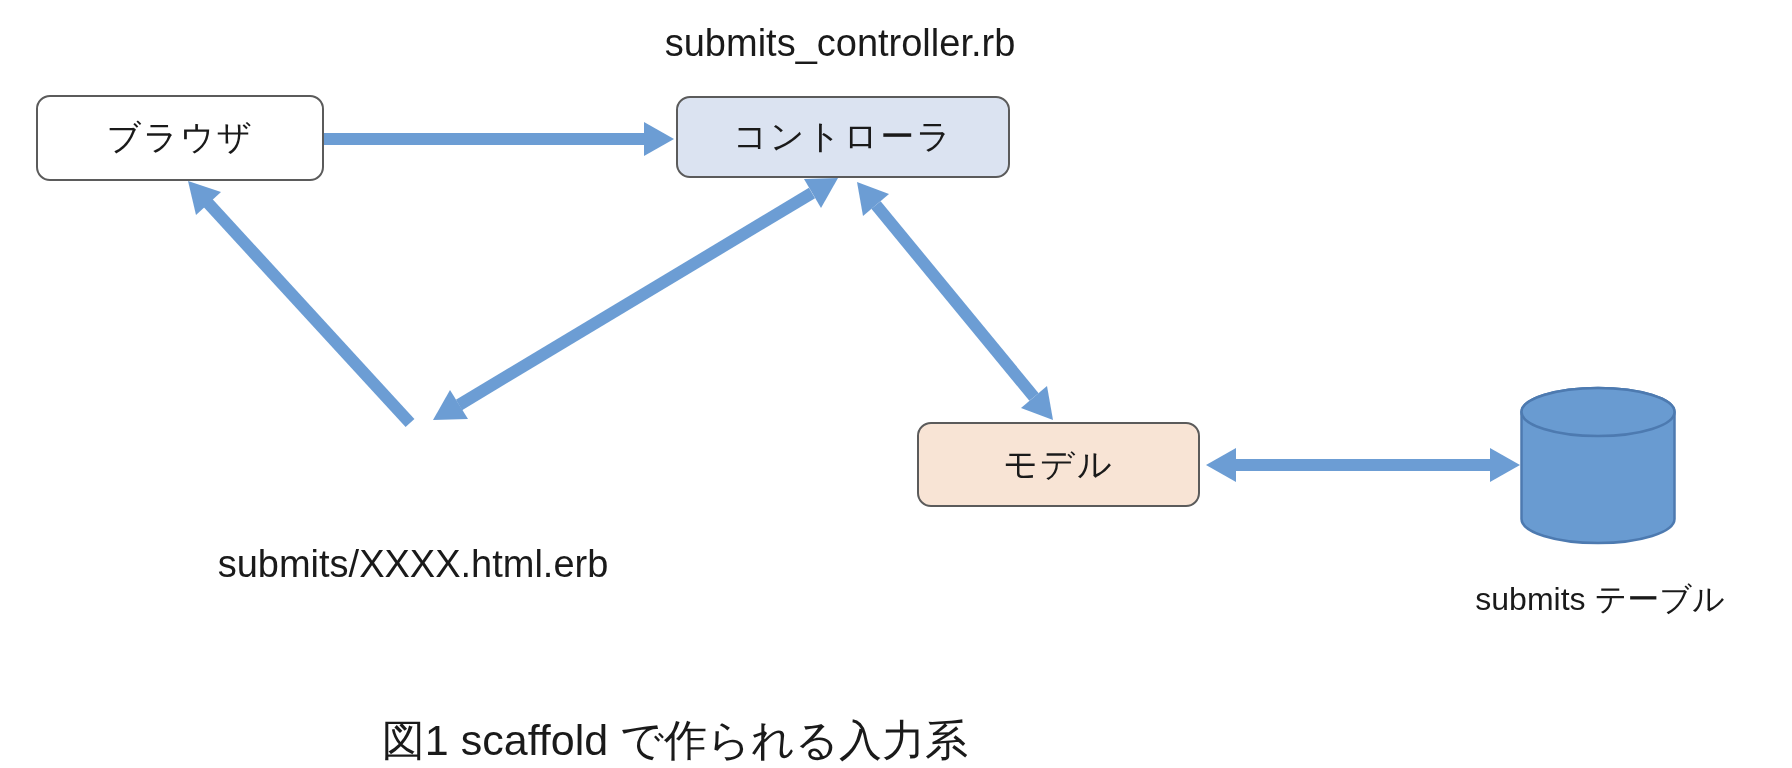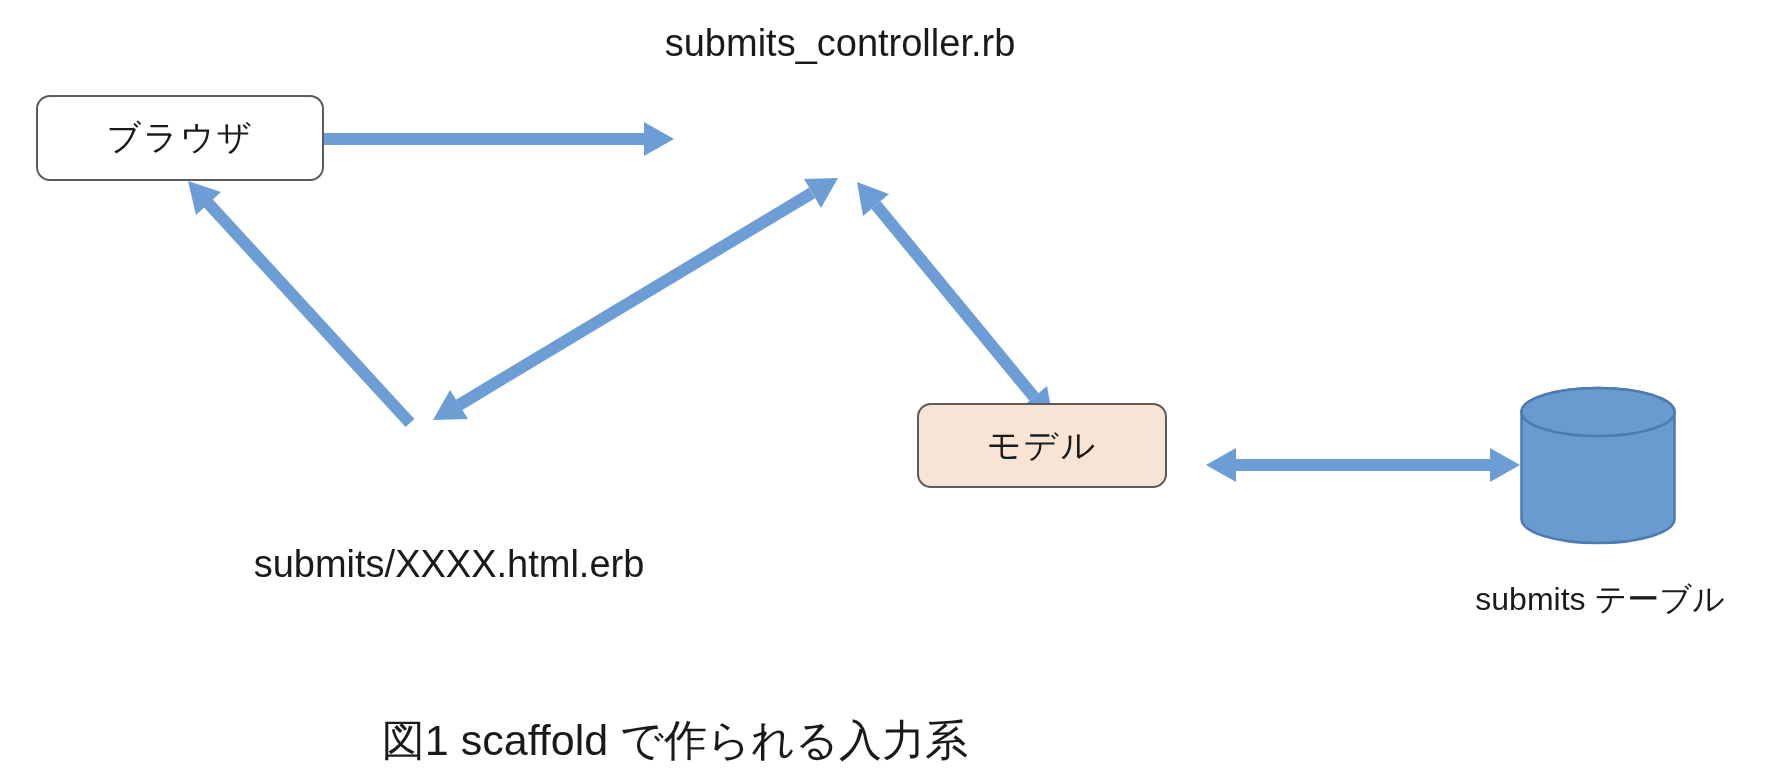--- a/index.html
+++ b/index.html
@@ -44,30 +44,30 @@
     display: flex;
     align-items: center;
     justify-content: center;
     font-size: 34px;
     letter-spacing: 2px;
     color: var(--text, #1a1a1a);
   }
   .node-browser    { left: 36px;  top: 95px;  width: 288px; height: 86px; background: var(--browser-fill, #ffffff); }
   .node-controller { left: 676px; top: 96px;  width: 334px; height: 82px; background: var(--controller-fill, #dbe3f1); }
   .node-view       { left: 262px; top: 422px; width: 335px; height: 85px; background: var(--view-fill, #fbf1d0); }
-  .node-model      { left: 917px; top: 403px; width: 250px; height: 85px; background: var(--model-fill, #f8e4d5); }
+  .node-model      { left: 917px; top: 422px; width: 283px; height: 85px; background: var(--model-fill, #f8e4d5); }
   .file-label {
     position: absolute;
     transform: translateX(-50%);
     font-size: 38px;
     white-space: nowrap;
     color: var(--text, #1a1a1a);
   }
   .label-controller-file { left: 840px;  top: 22px; }
-  .label-view-file       { left: 413px;  top: 543px; margin-left: 36px; }
+  .label-view-file       { left: 413px;  top: 543px; }
   .label-model-file      { left: 1060px; top: 550px; }
   .label-db              { left: 1600px; top: 578px; font-size: 32px; }
   .caption {
     position: absolute;
     left: 675px;
     top: 712px;
     transform: translateX(-50%);
     font-size: 43px;
     white-space: nowrap;
     color: var(--text, #1a1a1a);
@@ -111,20 +111,23 @@
     <g>
       <path class="db-shape" d="M1521.5 412 L1521.5 519 A76.5 24 0 0 0 1674.5 519 L1674.5 412 A76.5 24 0 0 0 1521.5 412 Z"></path>
       <ellipse class="db-shape" cx="1598" cy="412" rx="76.5" ry="24"></ellipse>
     </g>
   </svg>
 
   <div class="node node-browser">
     <span>ブラウザ</span>
   </div>
 
+  <div class="node node-controller">
+    <span>コントローラ</span>
+  </div>
 
 
   <div class="node node-model">
     <span>モデル</span>
   </div>
 
   <div class="file-label label-controller-file">submits_controller.rb</div>
 
   <div class="file-label label-view-file">submits/XXXX.html.erb</div>
 

